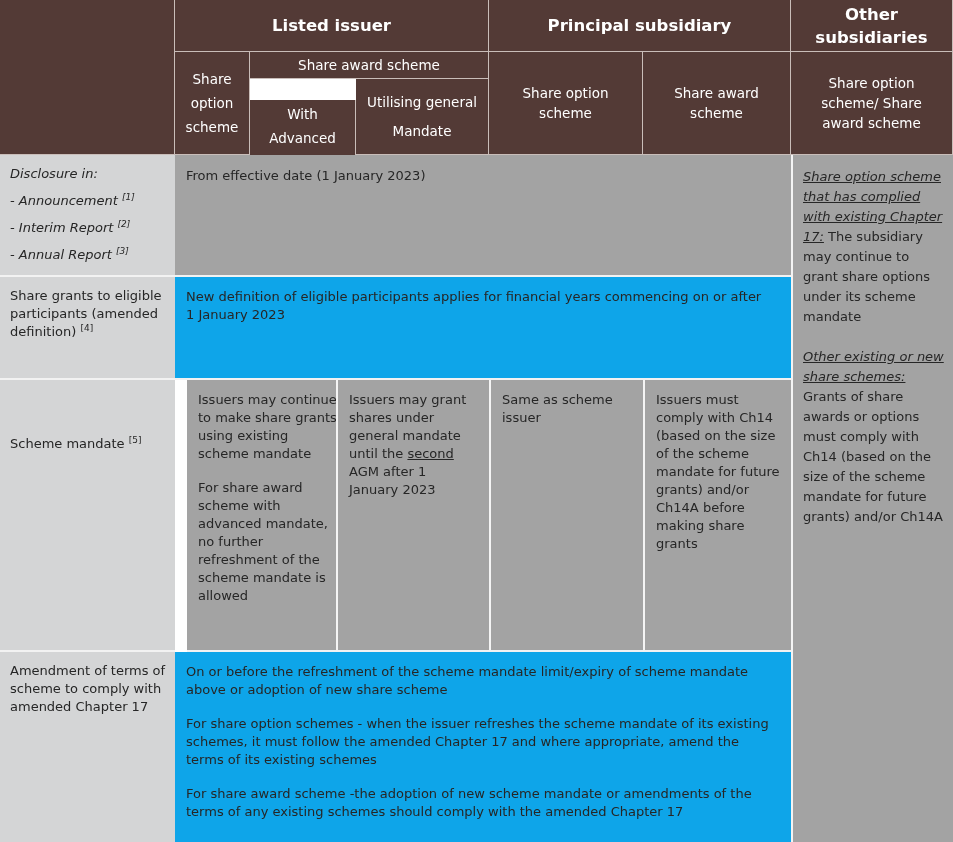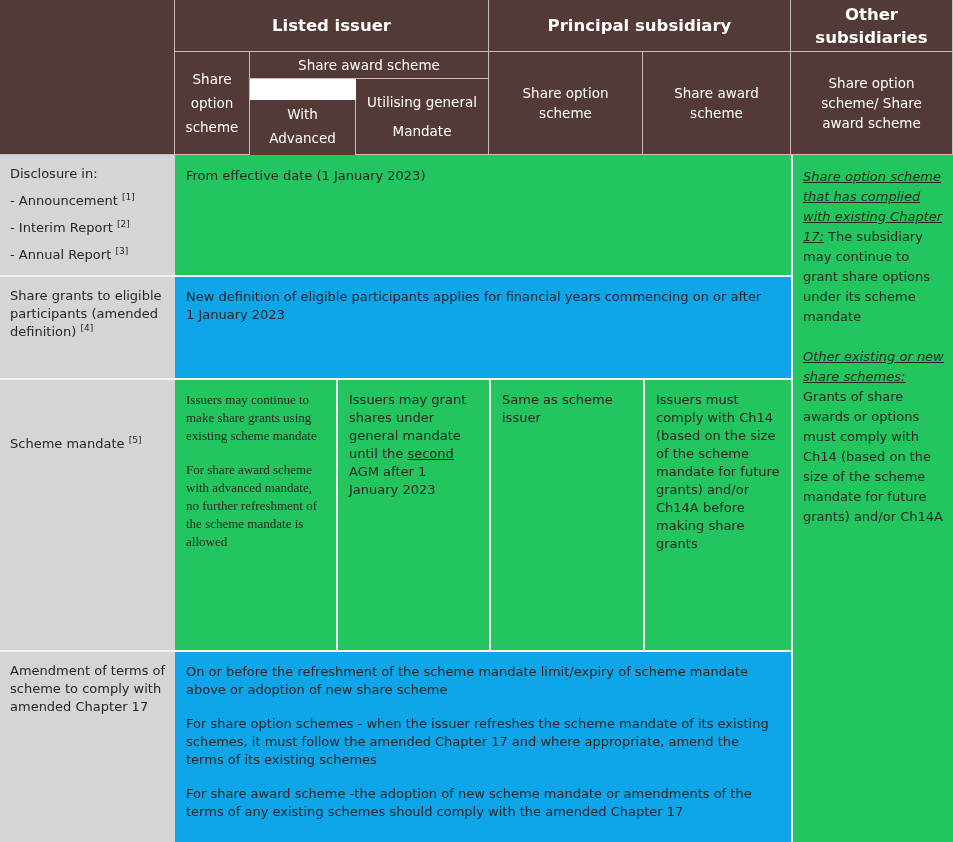--- a/index.html
+++ b/index.html
@@ -7,21 +7,21 @@
          font-family: "DejaVu Sans", sans-serif; color: #262626; }
   .abs { position: absolute; box-sizing: border-box; }
   .hdr { background: #533a36; color: #ffffff; display: flex; align-items: center;
          justify-content: center; text-align: center; border-right: 1px solid #c9bdb9;
          border-bottom: 1px solid #c9bdb9; font-size: 13.5px; line-height: 20px; }
   .hdr.big { font-size: 16.5px; font-weight: bold; line-height: 23px; }
   .label { background: #d4d5d6; border-bottom: 2px solid #f2f2f2; font-size: 13px;
            line-height: 18px; padding: 10px 8px 0 10px; }
   .cell { font-size: 13px; line-height: 18px; padding: 11px 10px 0 11px;
           border-bottom: 2px solid #f2f2f2; }
-  .grey { background: #22c55e; }
+  .grey { background: #a3a3a3; }
   .white { background: #0ea5e9; }
   .vsep { border-left: 2px solid #f4f4f4; }
   sup { font-size: 9px; vertical-align: 5px; line-height: 0; }
   .gap { height: 16px; }
   .u { text-decoration: underline; }
   .iu { font-style: italic; text-decoration: underline; }
   .disc-line { line-height: 27px; }
 </style>
 </head>
 <body>
@@ -53,21 +53,21 @@
 <div class="abs hdr" style="left:489px;top:52px;width:154px;height:103px;padding:0 28px;">
   <span>Share option scheme</span>
 </div>
 <div class="abs hdr" style="left:643px;top:52px;width:148px;height:103px;padding:0 30px;">
   <span>Share award scheme</span>
 </div>
 <div class="abs hdr" style="left:791px;top:52px;width:162px;height:103px;padding:0 22px;">
   <span>Share option scheme/ Share award scheme</span>
 </div>
 
-<div class="abs label" style="left:0;top:155px;width:175px;height:122px;padding-top:9px;">
+<div class="abs label" style="left:0;top:155px;width:175px;height:122px;padding-top:9px;font-style:italic;">
   <div class="disc-line" style="line-height:20px;margin-bottom:3px;">Disclosure in:</div>
   <div class="disc-line">
     <span>- Announcement</span>
     <sup>[1]</sup>
   </div>
   <div class="disc-line">
     <span>- Interim Report</span>
     <sup>[2]</sup>
   </div>
   <div class="disc-line">
@@ -84,21 +84,21 @@
   <sup>[4]</sup>
 </div>
 <div class="abs cell white" style="left:175px;top:277px;width:616px;height:103px;padding-right:20px;">
   <span>New definition of eligible participants applies for financial years commencing on or after 1 January 2023</span>
 </div>
 
 <div class="abs label" style="left:0;top:380px;width:175px;height:272px;padding-top:55px;">
   <span>Scheme mandate</span>
   <sup>[5]</sup>
 </div>
-<div class="abs cell grey" style="left:175px;top:380px;width:161px;height:272px;font-family:Liberation Serif, serif;">
+<div class="abs cell grey" style="left:187px;top:380px;width:161px;height:272px;">
   <div>Issuers may continue to make share grants using existing scheme mandate</div>
   <div class="gap"></div>
   <div>For share award scheme with advanced mandate, no further refreshment of the scheme mandate is allowed</div>
 </div>
 <div class="abs cell grey vsep" style="left:336px;top:380px;width:153px;height:272px;">
   <span>Issuers may grant shares under general mandate until the</span>
   <span class="u">second</span>
   <span>AGM after 1 January 2023</span>
 </div>
 <div class="abs cell grey vsep" style="left:489px;top:380px;width:154px;height:272px;">

